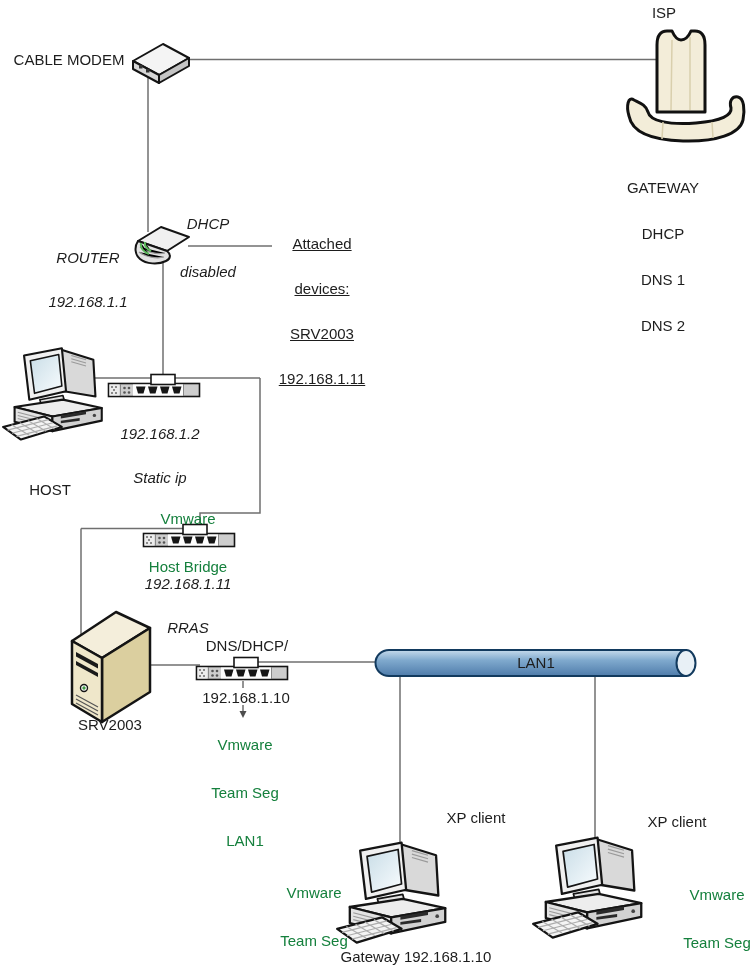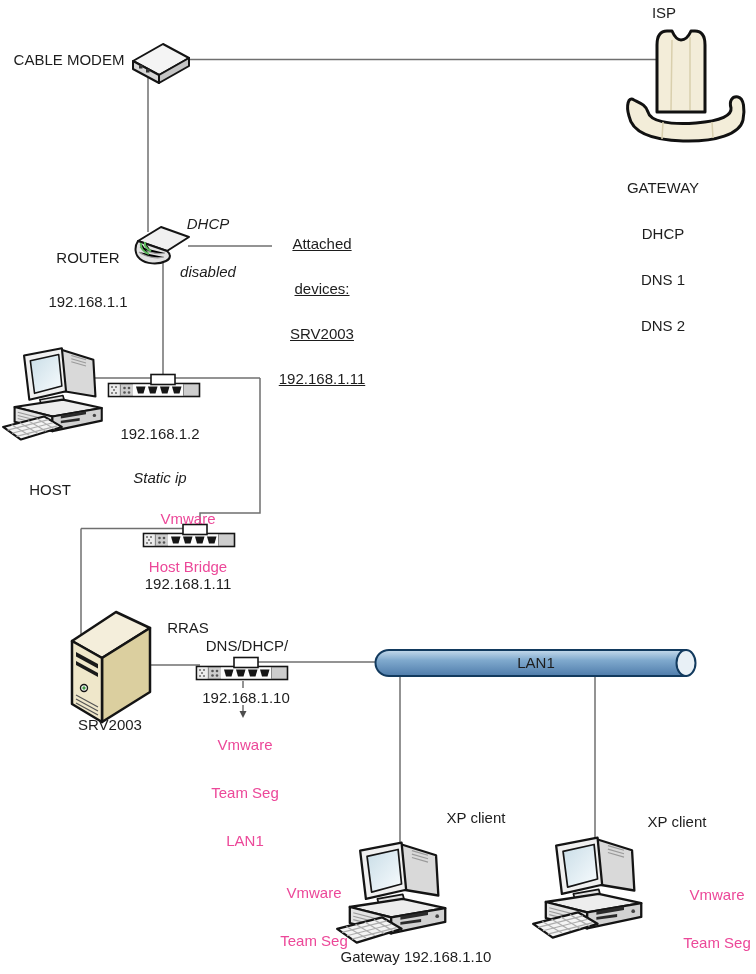--- a/index.html
+++ b/index.html
@@ -5,22 +5,22 @@
   html,body{margin:0;padding:0;background:#fff;}
   .stage{
     position:relative;width:756px;height:974px;background:#fff;overflow:hidden;
     font-family:"Liberation Sans",sans-serif;color:#1d1d1d;
   }
   .stage svg{position:absolute;left:0;top:0;}
   .label{position:absolute;font-size:15px;line-height:17px;text-align:center;}
   .label div{white-space:nowrap;margin-top:28px;}
   .left{text-align:left;}
   .it{font-style:italic;}
-  .red{color:#ec4899;}
-  .lh16 div{line-height:16px;}
+  .red{color:#15803d;}
+  .lh16 div{line-height:16px;font-style:italic;}
   .lh17 div{line-height:17px;text-decoration:underline;}
   .lh18 div{line-height:18px;}
   .lh20 div{line-height:20px;}
 </style>
 </head>
 <body>
 
 <div class="stage">
 
 <svg width="756" height="974" viewBox="0 0 756 974">

